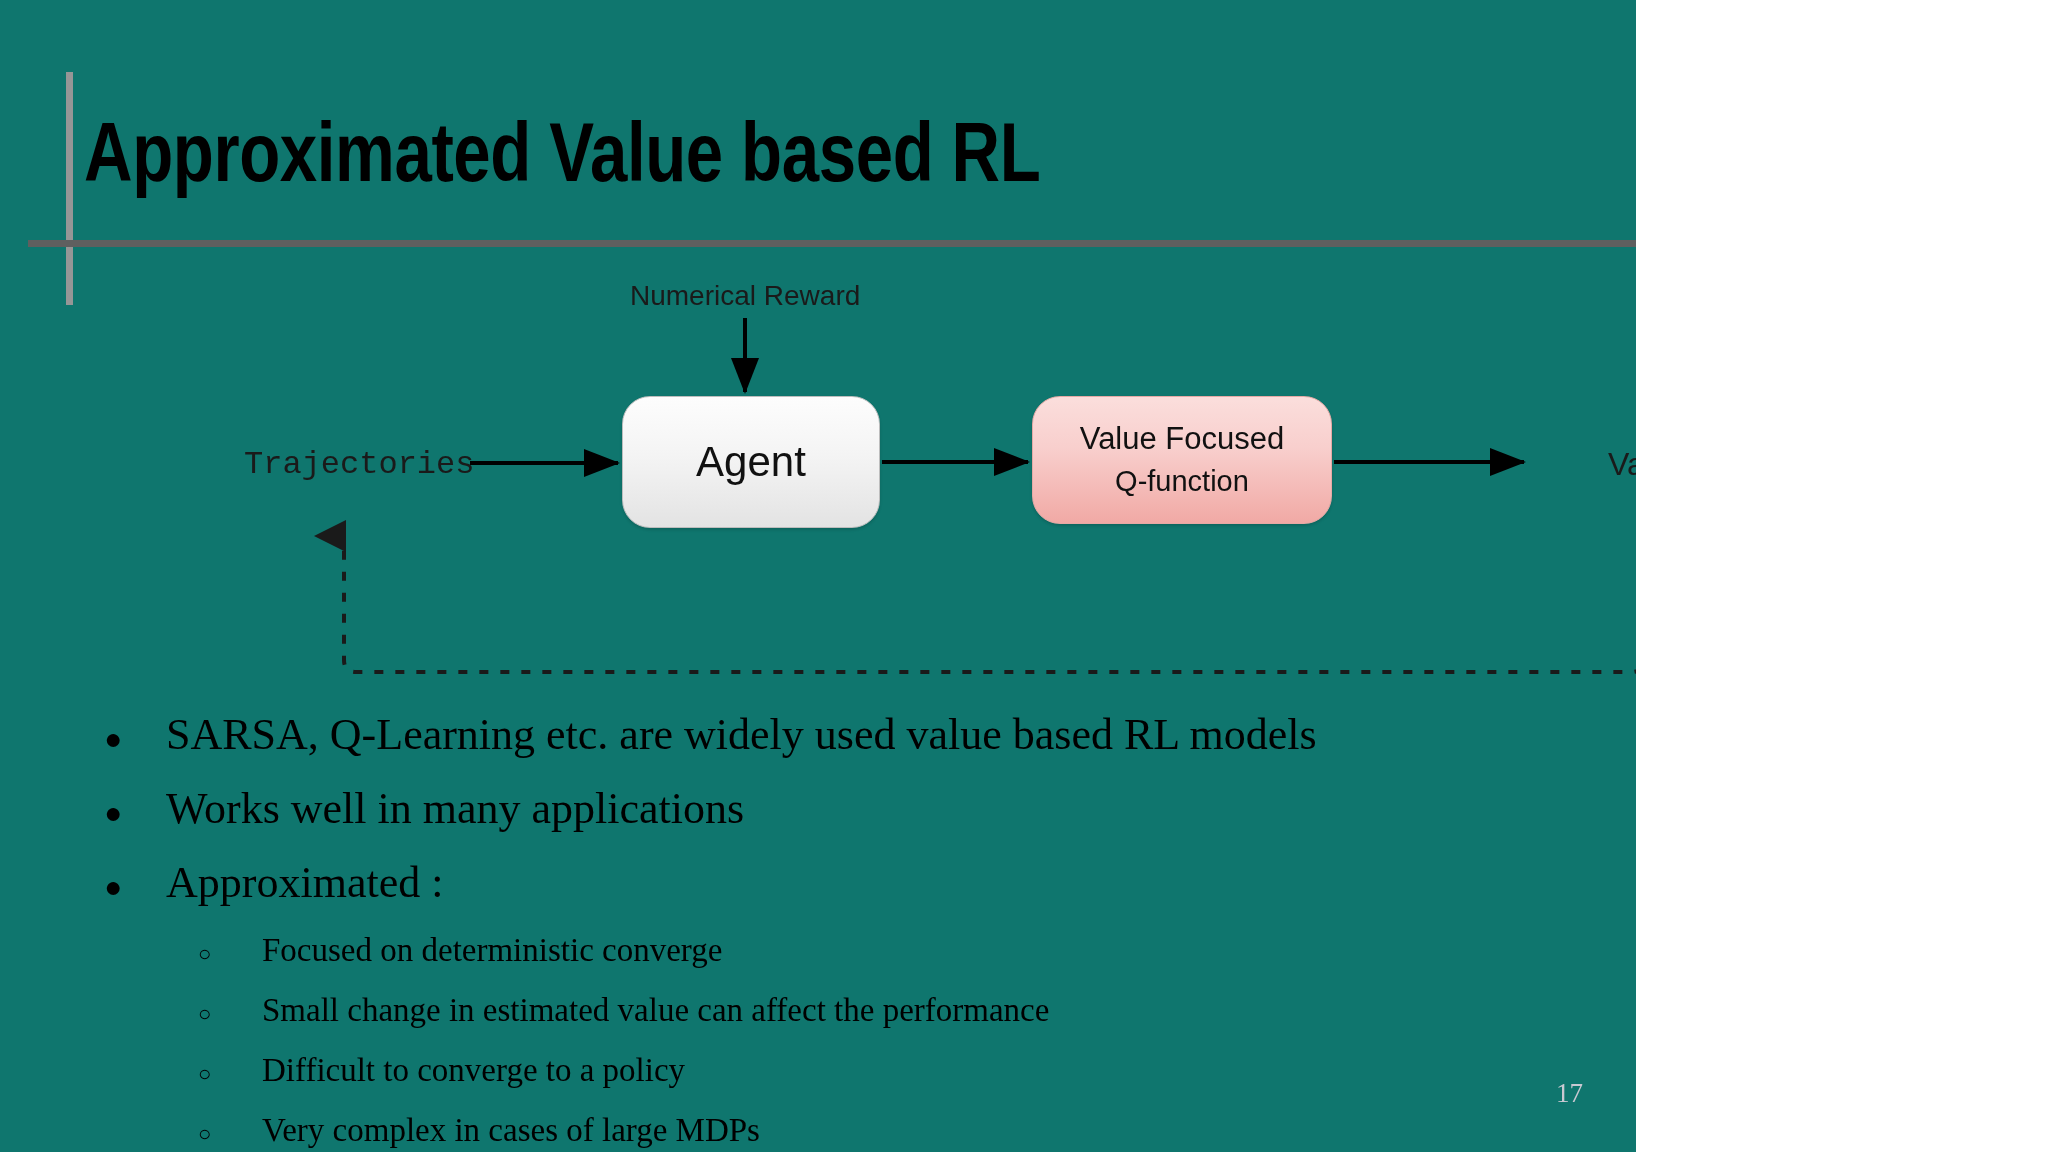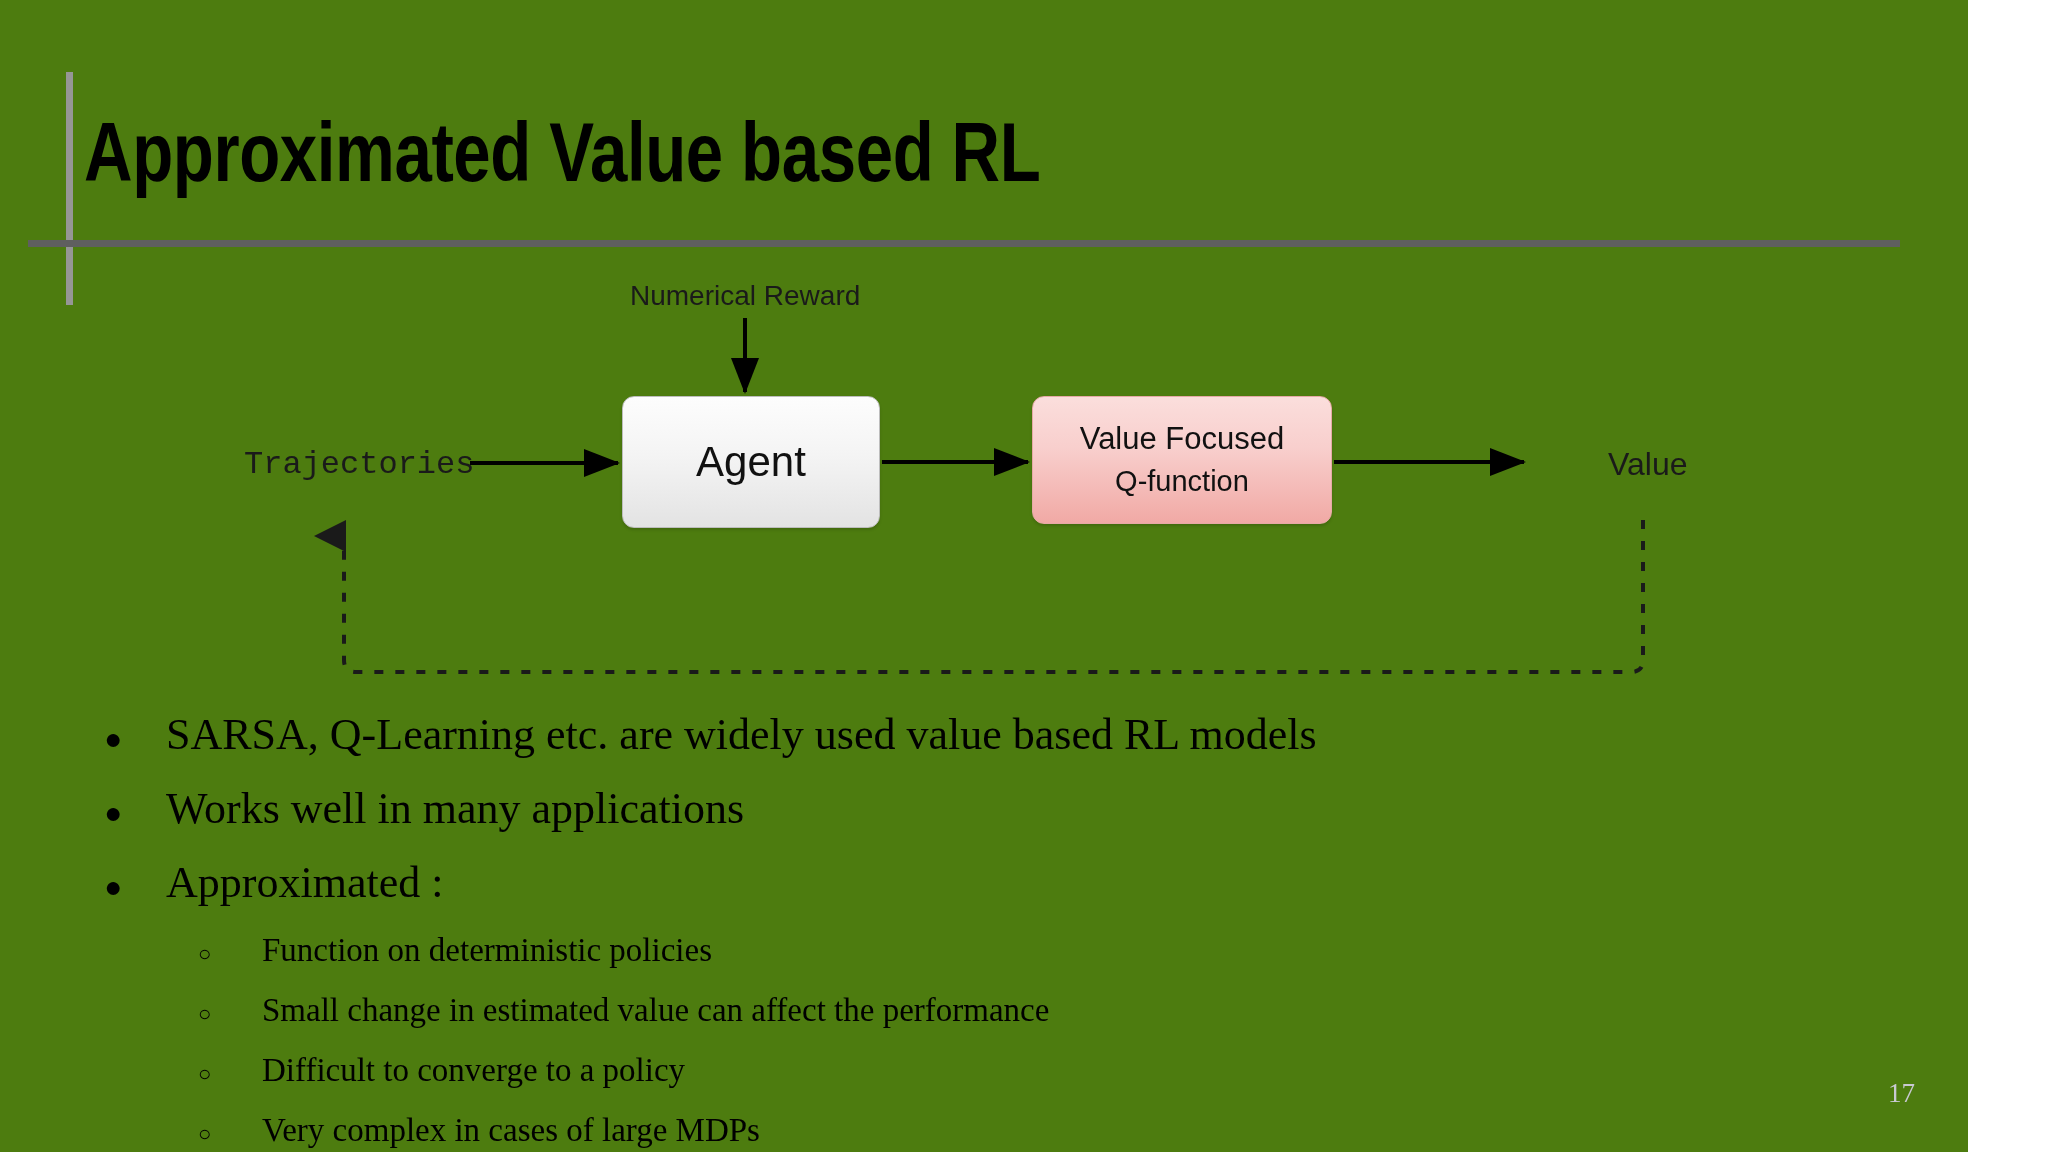--- a/index.html
+++ b/index.html
@@ -2,23 +2,23 @@
 <html><head>
 <meta charset="utf-8">
 <style>
   html, body {
     margin: 0;
     padding: 0;
     background: #ffffff;
   }
   #slide {
     position: relative;
-    width: 1968px;
+    width: 1636px;
     height: 1152px;
-    background: #4d7c0f;
+    background: #0f766e;
     overflow: hidden;
     font-family: "Liberation Serif", "DejaVu Serif", serif;
   }
 
   
   #title-rule-vertical {
     position: absolute;
     left: 66px;
     top: 72px;
     width: 7px;
@@ -63,21 +63,21 @@
     font-size: 29px;
     color: #1a1a1a;
     white-space: nowrap;
   }
   #label-numerical-reward { left: 630px; top: 280px; font-size: 28px; }
   #label-trajectories     { left: 244px; top: 446px; font-size: 32px; font-family: Liberation Mono, monospace; }
   #label-policy           { left: 1608px; top: 446px; font-size: 32px; }
 
   .node-box {
     position: absolute;
-    border-radius: 12px;
+    border-radius: 28px;
     display: flex;
     flex-direction: column;
     align-items: center;
     justify-content: center;
     font-family: "Liberation Sans", "DejaVu Sans", sans-serif;
     color: #111111;
     box-sizing: border-box;
   }
   #node-agent {
     left: 622px;
@@ -212,21 +212,21 @@
       <span class="bullet-text">Works well in many applications</span>
     </div>
 
     <div class="bullet-l1">
       <span class="marker">●</span>
       <span class="bullet-text">Approximated :</span>
     </div>
 
     <div class="bullet-l2">
       <span class="marker">○</span>
-      <span class="bullet-text">Function on deterministic policies</span>
+      <span class="bullet-text">Focused on deterministic converge</span>
     </div>
 
     <div class="bullet-l2">
       <span class="marker">○</span>
       <span class="bullet-text">Small change in estimated value can affect the performance</span>
     </div>
 
     <div class="bullet-l2">
       <span class="marker">○</span>
       <span class="bullet-text">Difficult to converge to a policy</span>

